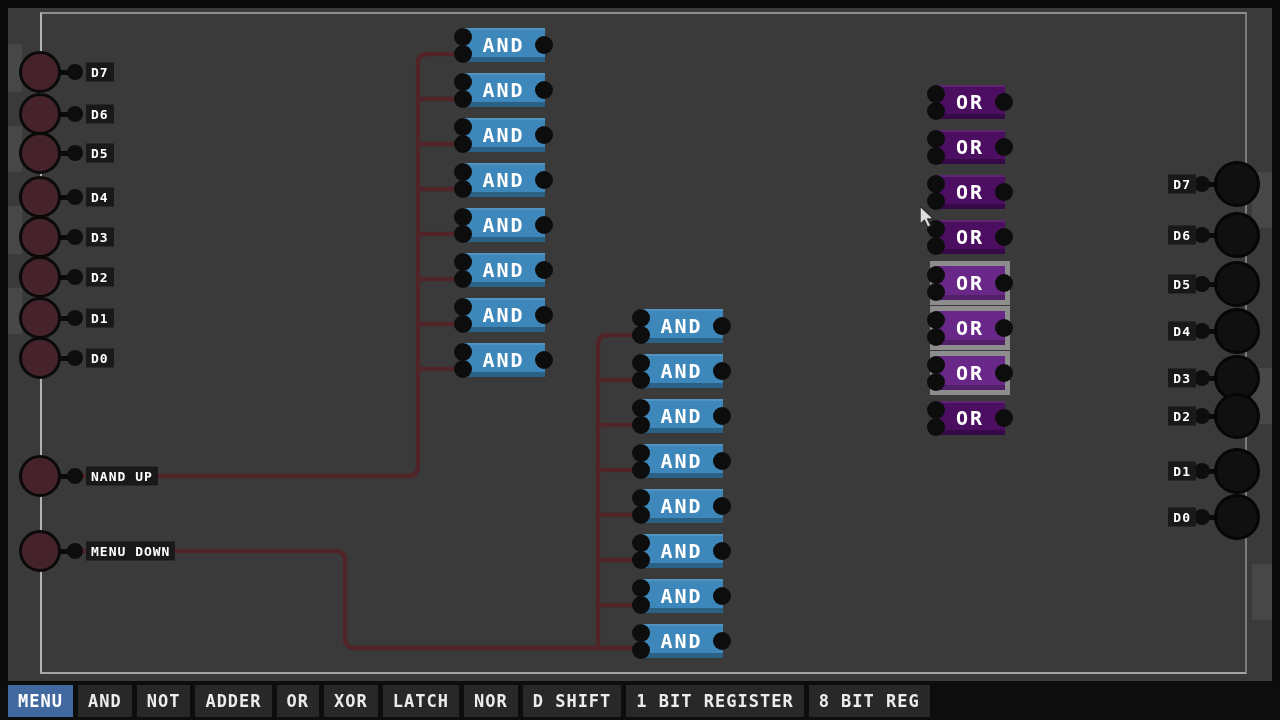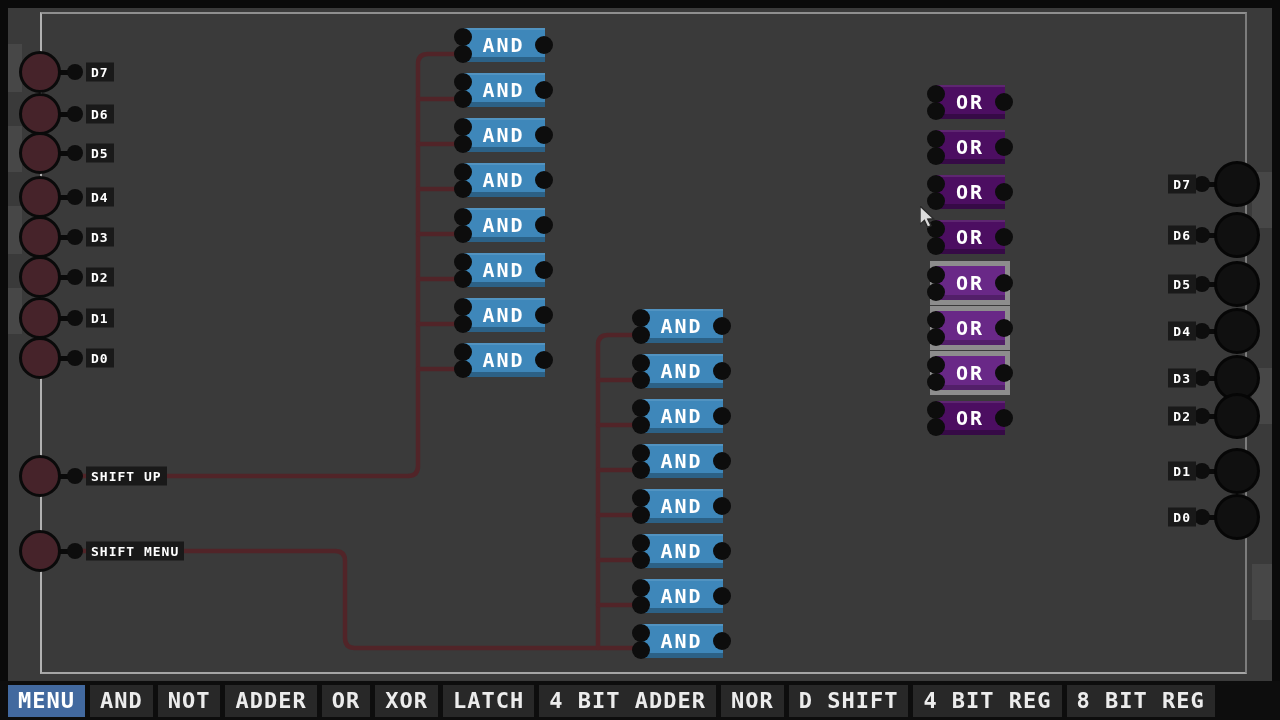--- a/index.html
+++ b/index.html
@@ -18,21 +18,21 @@
   .chip{position:absolute;transform:translateY(-50%);background:#191919;color:#fff;
         font-size:13px;font-weight:bold;letter-spacing:1px;padding:2px 5px;white-space:nowrap;}
   .gate{position:absolute;display:flex;align-items:center;justify-content:center;
         color:#fff;font-size:20px;font-weight:bold;letter-spacing:2px;
         box-shadow:inset 0 -5px 0 rgba(0,0,0,0.28), inset 0 2px 0 rgba(255,255,255,0.10);}
   .gate.selected{box-shadow:0 0 0 5px #8d8d8d, inset 0 -5px 0 rgba(0,0,0,0.22);}
   .gate-dot{position:absolute;width:18px;height:18px;border-radius:50%;background:#0d0d0d;}
   #toolbar{position:absolute;left:0;top:681px;width:1280px;height:39px;background:#0d0d0d;
            display:flex;align-items:center;gap:5px;padding-left:8px;box-sizing:border-box;}
   .tb-btn{height:32px;display:flex;align-items:center;background:#282828;color:#ececec;
-          font-size:22px;font-weight:bold;letter-spacing:1px;padding:0 10px;white-space:nowrap;
+          font-size:17px;font-weight:bold;letter-spacing:1px;padding:0 10px;white-space:nowrap;
           border:none;font-family:inherit;}
   .tb-btn.active{background:#42699f;color:#fff;}
   #cursor{position:absolute;z-index:50;}
 </style>
 </head>
 <body>
 
 <div id="stage">
   <div id="canvas">
     <div id="frame"></div>
@@ -109,27 +109,27 @@
       <div>
         <div class="pin-stub" style="left: 48px; top: 356px; width: 30px;"></div>
         <div class="pin-circle" style="left: 19px; top: 337px;"></div>
         <div class="pin-dot" style="left: 67px; top: 350px;"></div>
         <div class="chip" style="top: 358px; left: 86px;">D0</div>
       </div>
       <div>
         <div class="pin-stub" style="left: 48px; top: 474px; width: 30px;"></div>
         <div class="pin-circle" style="left: 19px; top: 455px;"></div>
         <div class="pin-dot" style="left: 67px; top: 468px;"></div>
-        <div class="chip" style="top: 476px; left: 86px;">SHIFT UP</div>
+        <div class="chip" style="top: 476px; left: 86px;">NAND UP</div>
       </div>
       <div>
         <div class="pin-stub" style="left: 48px; top: 549px; width: 30px;"></div>
         <div class="pin-circle" style="left: 19px; top: 530px;"></div>
         <div class="pin-dot" style="left: 67px; top: 543px;"></div>
-        <div class="chip" style="top: 551px; left: 86px;">SHIFT MENU</div>
+        <div class="chip" style="top: 551px; left: 86px;">MENU DOWN</div>
       </div>
       <div>
         <div class="pin-stub" style="left: 1198px; top: 182px; width: 26px;"></div>
         <div class="pin-circle out" style="left: 1214px; top: 161px;"></div>
         <div class="pin-dot" style="left: 1194px; top: 176px;"></div>
         <div class="chip" style="top: 184px; right: 84px;">D7</div>
       </div>
       <div>
         <div class="pin-stub" style="left: 1198px; top: 233px; width: 26px;"></div>
         <div class="pin-circle out" style="left: 1214px; top: 212px;"></div>
@@ -323,19 +323,18 @@
     <path d="M0 0 L0 9.2 L2.2 7.2 L3.8 10.6 L5.5 9.8 L3.9 6.6 L6.8 6.4 Z" fill="#dcdcdc" stroke="#2a2a2a" stroke-width="0.7"></path>
   </svg>
   <div id="toolbar">
       <button class="tb-btn active">MENU</button>
       <button class="tb-btn">AND</button>
       <button class="tb-btn">NOT</button>
       <button class="tb-btn">ADDER</button>
       <button class="tb-btn">OR</button>
       <button class="tb-btn">XOR</button>
       <button class="tb-btn">LATCH</button>
-      <button class="tb-btn">4 BIT ADDER</button>
       <button class="tb-btn">NOR</button>
       <button class="tb-btn">D SHIFT</button>
-      <button class="tb-btn">4 BIT REG</button>
+      <button class="tb-btn">1 BIT REGISTER</button>
       <button class="tb-btn">8 BIT REG</button>
     </div>
 </div>
 
 </body></html>

